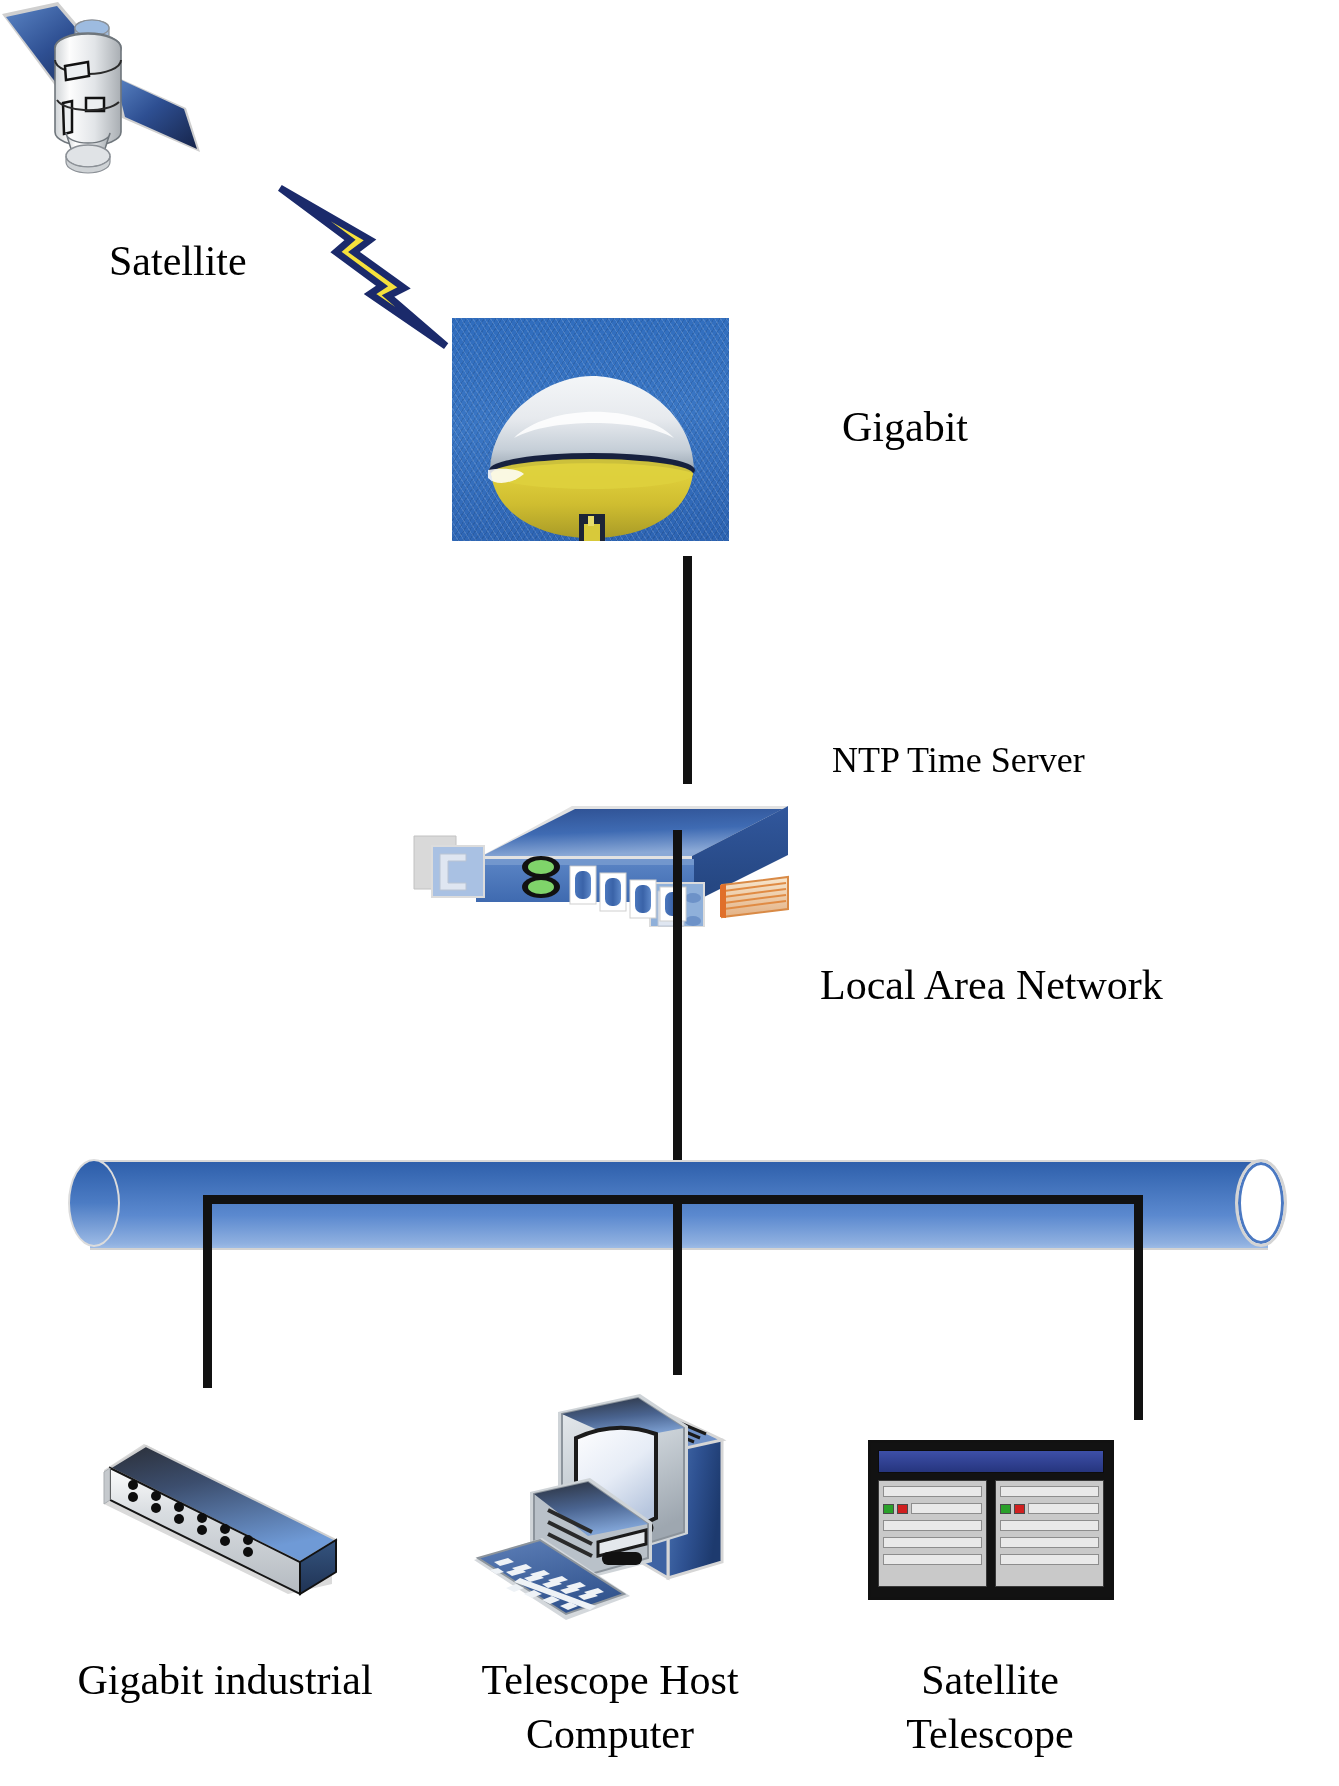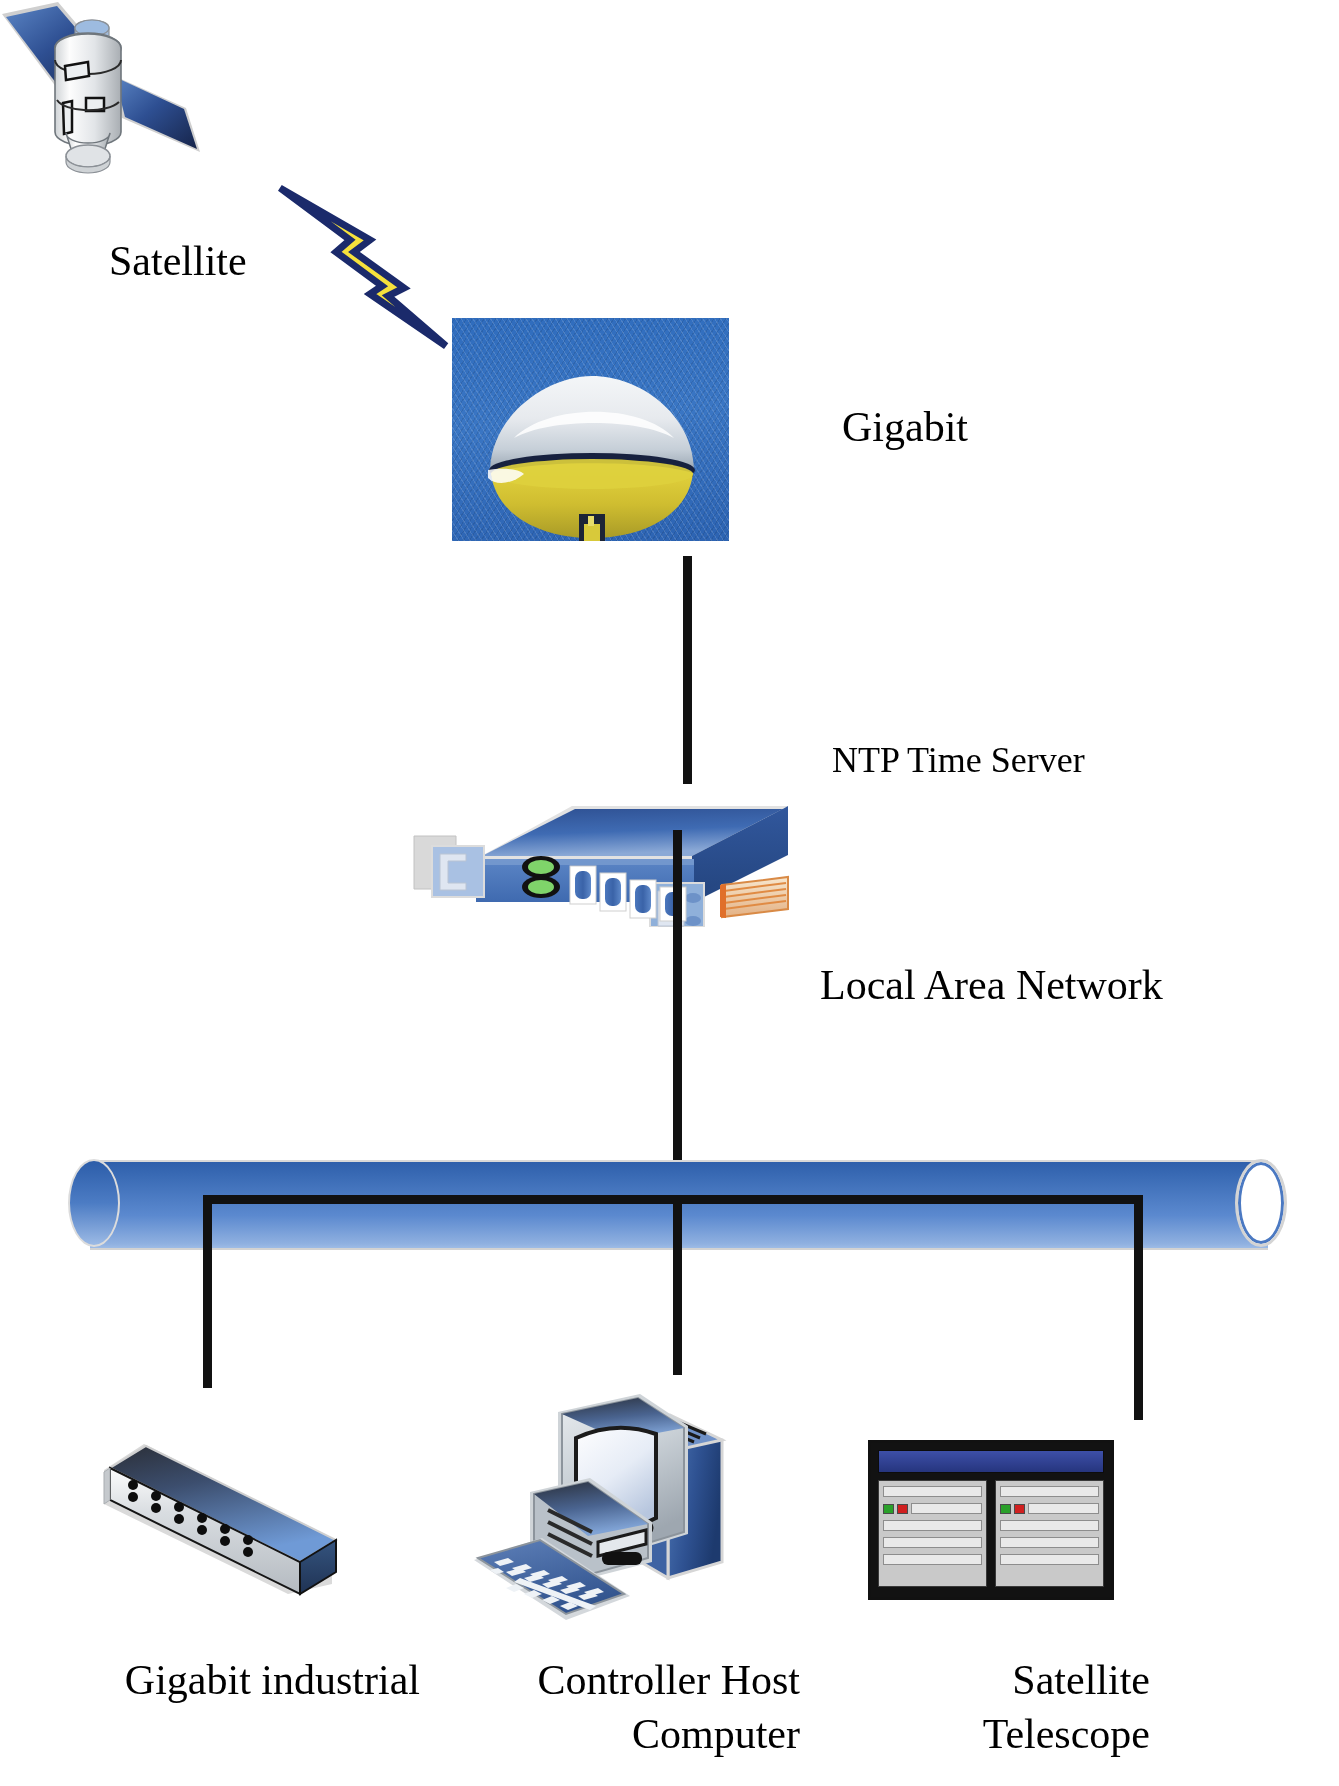--- a/index.html
+++ b/index.html
@@ -1,21 +1,21 @@
 <!DOCTYPE html>
 <html><head>
 <meta charset="utf-8">
 <style>
   html,body{margin:0;padding:0;background:#ffffff;}
   body{width:1339px;height:1786px;position:relative;overflow:hidden;
        font-family:"Liberation Serif", serif;color:#000;}
   .stage{position:absolute;left:0;top:0;width:1339px;height:1786px;}
   .lbl{position:absolute;font-family:"Liberation Serif", serif;color:#000;
        white-space:pre;line-height:1.18;}
-  .center{text-align:right;}
+  .center{text-align:center;}
   .wire{position:absolute;background:#111111;}
 
   
   #satellite{position:absolute;left:0;top:0;width:300px;height:230px;}
 
   
   #antenna-photo{position:absolute;left:452px;top:318px;width:277px;height:223px;
       overflow:hidden;}
   .sky{position:absolute;inset:0;
       background:
@@ -383,21 +383,21 @@
         <polygon points="28,186 20,188 26,192 34,190"></polygon>
         <polygon points="46,202 36,206 44,210 54,206"></polygon>
         <polygon points="64,208 54,212 62,216 72,212"></polygon>
         <polygon points="82,214 72,218 80,222 90,218"></polygon>
         <polygon points="100,220 90,224 98,228 108,224"></polygon>
         <polygon points="50,196 126,224 120,228 44,200"></polygon>
       </g>
     </svg>
   </div>
 
-  <div class="lbl center" style="left:420px;top:1656px;width:380px;font-size:42px;">Controller Host</div>
+  <div class="lbl center" style="left:420px;top:1656px;width:380px;font-size:42px;">Telescope Host</div>
   <div class="lbl center" style="left:420px;top:1710px;width:380px;font-size:42px;">Computer</div>
 
   <div id="controller">
     <div class="ctl-head"></div>
     <div class="ctl-cols">
       <div class="ctl-panel">
         <div class="ctl-bar"></div>
         <div class="ctl-barrow">
           <span class="led led-green"></span>
           <span class="led led-red"></span>

